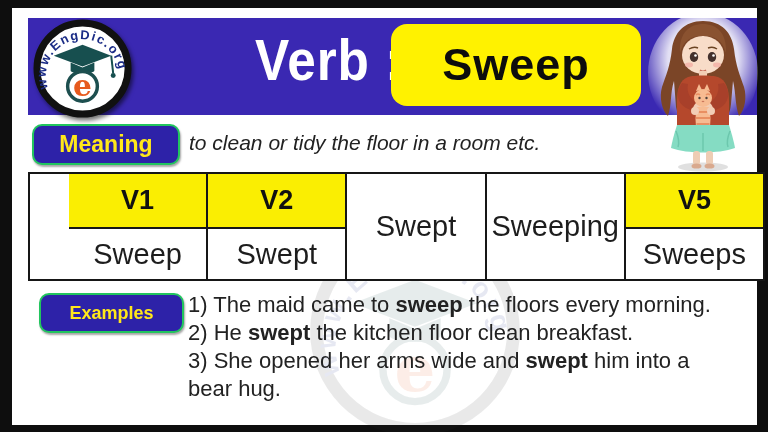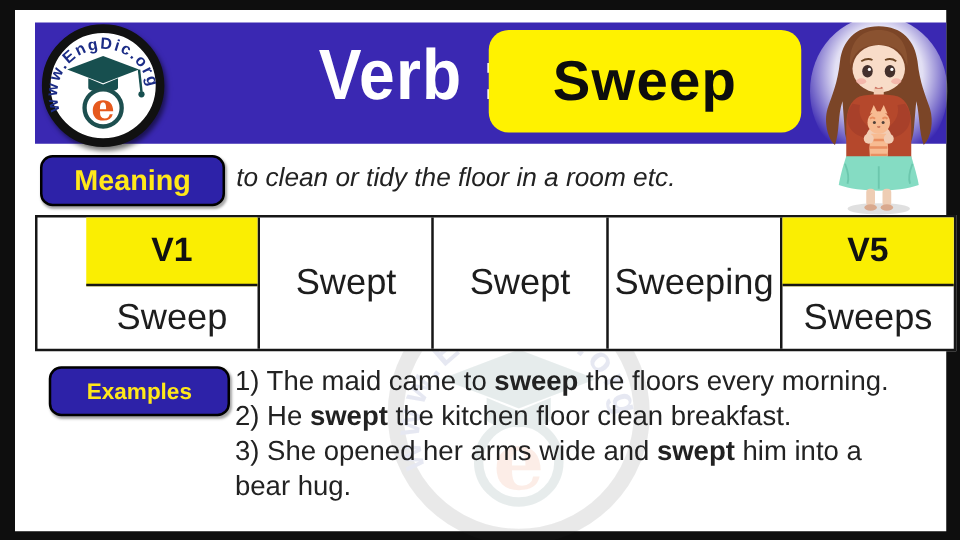--- a/index.html
+++ b/index.html
@@ -14,21 +14,21 @@
         filter:drop-shadow(2px 3px 2px rgba(0,0,0,.55));z-index:5;}
   .verb-title{position:absolute;left:243px;top:19px;color:#ffffff;
               font-size:57px;font-weight:bold;letter-spacing:1px;
               transform:scaleX(.9);transform-origin:left top;white-space:nowrap;z-index:4;}
   .word-badge{position:absolute;left:379px;top:16px;width:250px;height:82px;
               background:#fff200;border-radius:16px;display:flex;
               align-items:center;justify-content:center;z-index:4;}
   .word-badge span{font-size:45px;font-weight:bold;color:#0d0d0d;letter-spacing:1px;}
   .girl{position:absolute;left:634px;top:7px;width:114px;height:157px;z-index:6;}
   
-  .pill{position:absolute;background:#2d22a8;border:2px solid #000000;
+  .pill{position:absolute;background:#2d22a8;border:2px solid #22c55e;
         border-radius:10px;display:flex;align-items:center;justify-content:center;
         box-shadow:1px 2px 2px rgba(0,0,0,.35);}
   .pill span{color:#ffe81a;font-weight:bold;}
   .meaning-badge{left:20px;top:116px;width:144px;height:37px;}
   .meaning-badge span{font-size:23px;}
   .meaning-text{position:absolute;left:177px;top:123px;font-size:21px;color:#222;
                 white-space:nowrap;z-index:3;font-style:italic;}
   
   .vtable{position:absolute;left:16px;top:164px;width:737px;height:109px;
           display:flex;border:2px solid #161616;box-sizing:border-box;
@@ -150,20 +150,21 @@
     <span>Meaning</span>
   </div>
   <div class="meaning-text">to clean or tidy the floor in a room etc.</div>
 
   <div class="vtable z2">
     <div class="vcol">
       <div class="vhead">V1</div>
       <div class="vcell">Sweep</div>
     </div>
     <div class="vcol">
+      <div class="vhead">V2</div>
       <div class="vcell">Swept</div>
     </div>
     <div class="vcol">
       <div class="vcell">Swept</div>
     </div>
     <div class="vcol">
       <div class="vcell">Sweeping</div>
     </div>
     <div class="vcol">
       <div class="vhead">V5</div>

